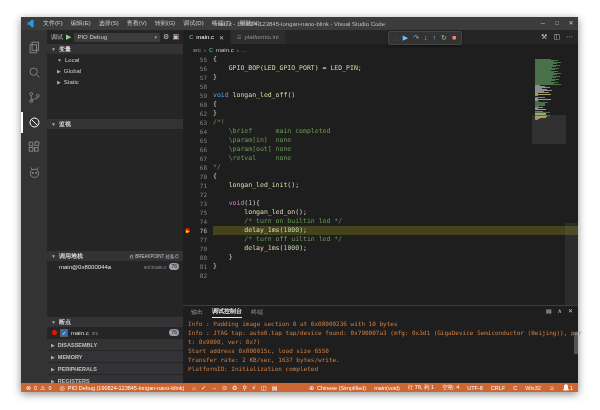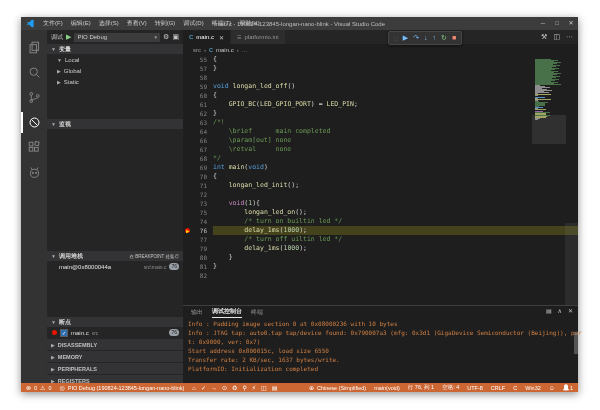--- a/index.html
+++ b/index.html
@@ -297,66 +297,66 @@
         <span>…</span>
       </div>
 
       <div class="codewrap">
         <div>
             <div class="code-line">
               <span class="gutter"><span class="lnum">55</span></span>
               <span class="ltext"><span class="t-p">{</span></span>
             </div>
             <div class="code-line">
+              <span class="gutter"><span class="lnum">56</span></span>
+              <span class="ltext"><span class="t-p">    </span><span class="t-f">GPIO_BOP</span><span class="t-p">(</span><span class="t-f">LED_GPIO_PORT</span><span class="t-p">) = </span><span class="t-f">LED_PIN</span><span class="t-p">;</span></span>
+            </div>
+            <div class="code-line">
               <span class="gutter"><span class="lnum">57</span></span>
               <span class="ltext"><span class="t-p">}</span></span>
             </div>
             <div class="code-line">
               <span class="gutter"><span class="lnum">58</span></span>
               <span class="ltext"></span>
             </div>
             <div class="code-line">
               <span class="gutter"><span class="lnum">59</span></span>
               <span class="ltext"><span class="t-k">void </span><span class="t-f">longan_led_off</span><span class="t-p">()</span></span>
             </div>
             <div class="code-line">
               <span class="gutter"><span class="lnum">60</span></span>
               <span class="ltext"><span class="t-p">{</span></span>
             </div>
             <div class="code-line">
-              <span class="gutter"><span class="lnum">61</span></span>
-              <span class="ltext"><span class="t-p">    </span><span class="t-f">GPIO_BC</span><span class="t-p">(</span><span class="t-f">LED_GPIO_PORT</span><span class="t-p">) = </span><span class="t-f">LED_PIN</span><span class="t-p">;</span></span>
-            </div>
-            <div class="code-line">
               <span class="gutter"><span class="lnum">62</span></span>
               <span class="ltext"><span class="t-p">}</span></span>
             </div>
             <div class="code-line">
               <span class="gutter"><span class="lnum">63</span></span>
               <span class="ltext"><span class="t-m">/*!</span></span>
             </div>
             <div class="code-line">
               <span class="gutter"><span class="lnum">64</span></span>
               <span class="ltext"><span class="t-m">    \brief      main completed</span></span>
             </div>
             <div class="code-line">
+              <span class="gutter"><span class="lnum">65</span></span>
+              <span class="ltext"><span class="t-m">    \param[in]  none</span></span>
+            </div>
+            <div class="code-line">
               <span class="gutter"><span class="lnum">66</span></span>
               <span class="ltext"><span class="t-m">    \param[out] none</span></span>
             </div>
             <div class="code-line">
               <span class="gutter"><span class="lnum">67</span></span>
               <span class="ltext"><span class="t-m">    \retval     none</span></span>
             </div>
             <div class="code-line">
               <span class="gutter"><span class="lnum">68</span></span>
               <span class="ltext"><span class="t-m">*/</span></span>
-            </div>
-            <div class="code-line">
-              <span class="gutter"><span class="lnum">69</span></span>
-              <span class="ltext"><span class="t-k">int </span><span class="t-f">main</span><span class="t-p">(</span><span class="t-k">void</span><span class="t-p">)</span></span>
             </div>
             <div class="code-line">
               <span class="gutter"><span class="lnum">70</span></span>
               <span class="ltext"><span class="t-p">{</span></span>
             </div>
             <div class="code-line">
               <span class="gutter"><span class="lnum">71</span></span>
               <span class="ltext"><span class="t-p">    </span><span class="t-f">longan_led_init</span><span class="t-p">();</span></span>
             </div>
             <div class="code-line">

